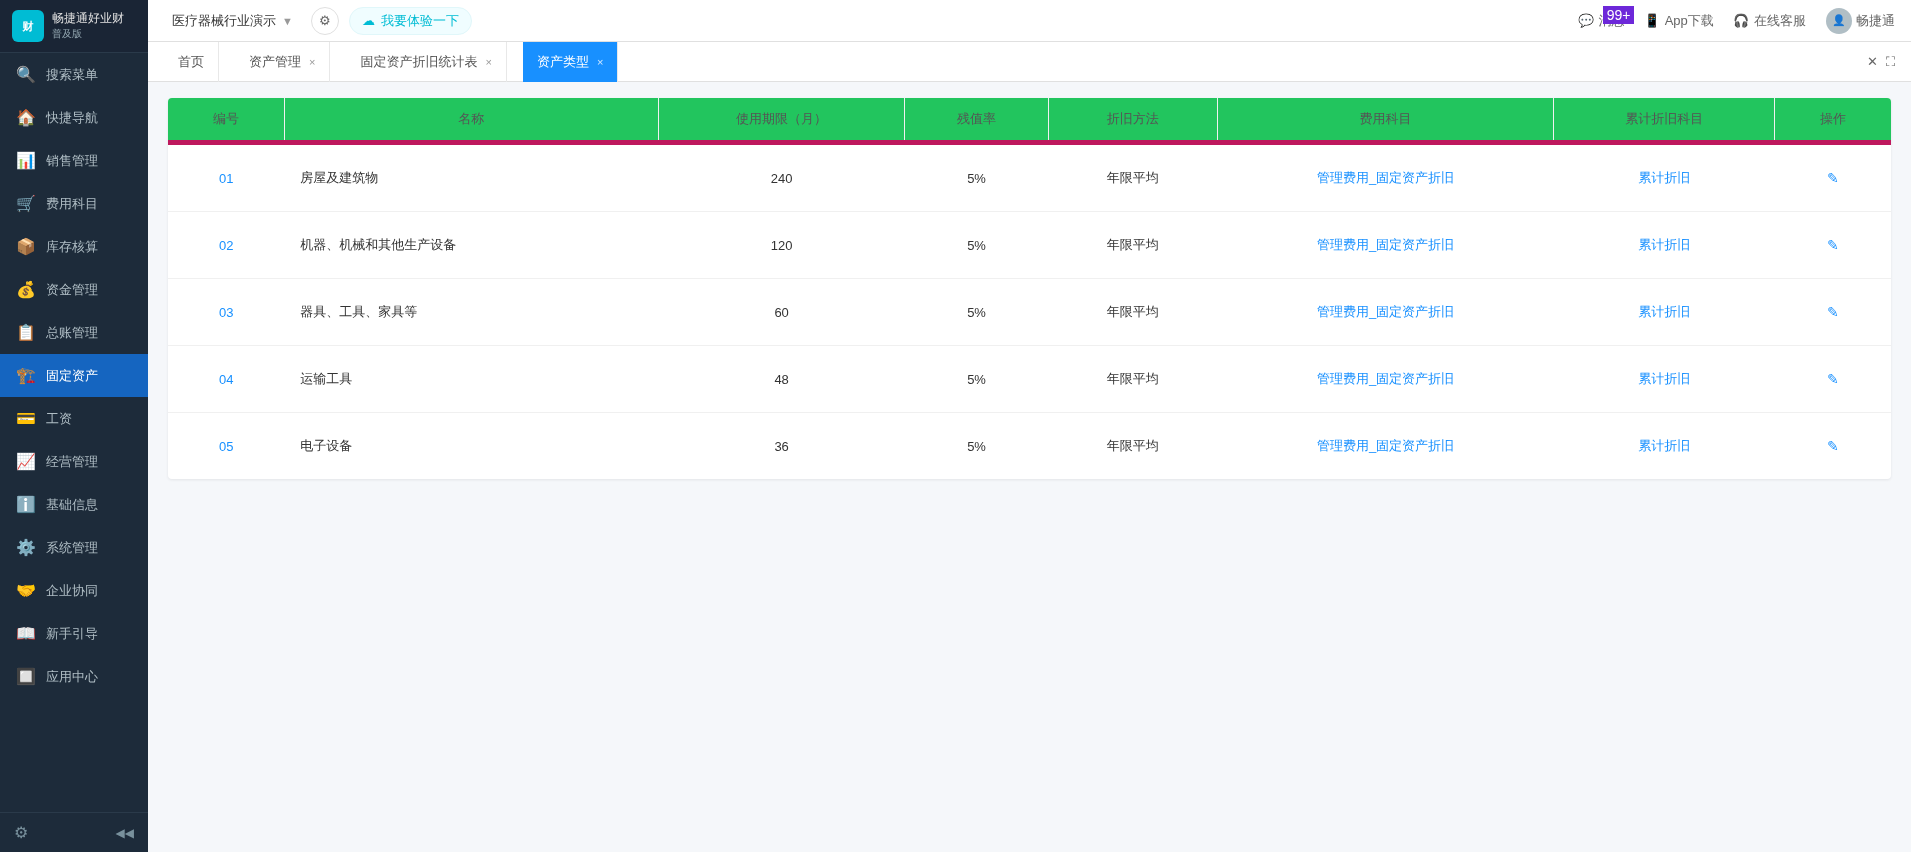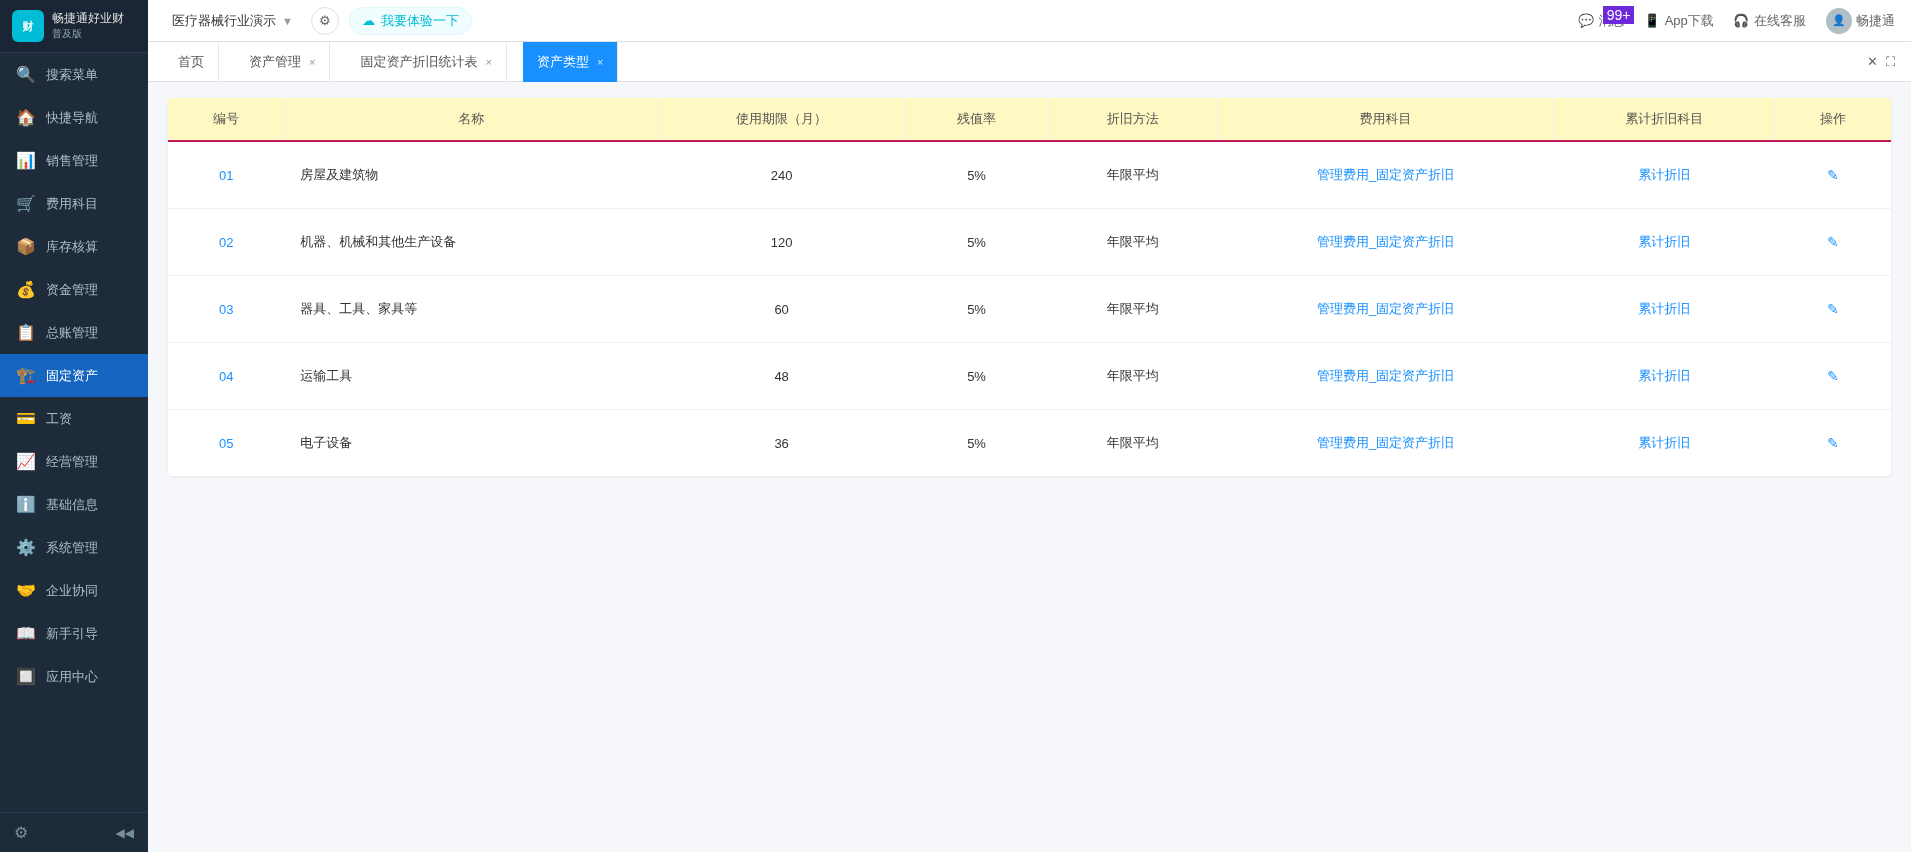--- a/index.html
+++ b/index.html
@@ -252,22 +252,22 @@
       border-radius: 4px;
       overflow: hidden;
       box-shadow: 0 1px 3px rgba(0,0,0,0.08);
     }
     table {
       width: 100%;
       border-collapse: collapse;
       font-size: 13px;
     }
     thead tr {
-      background: #fef9c3;
-      border-bottom: 2px solid #be185d;
+      background: #22c55e;
+      border-bottom: 5px solid #be185d;
     }
     thead th {
       padding: 12px 16px;
       text-align: center;
       color: #555;
       font-weight: 500;
       border-right: 1px solid #f0f0f0;
     }
     thead th:last-child { border-right: none; }
     tbody tr {

